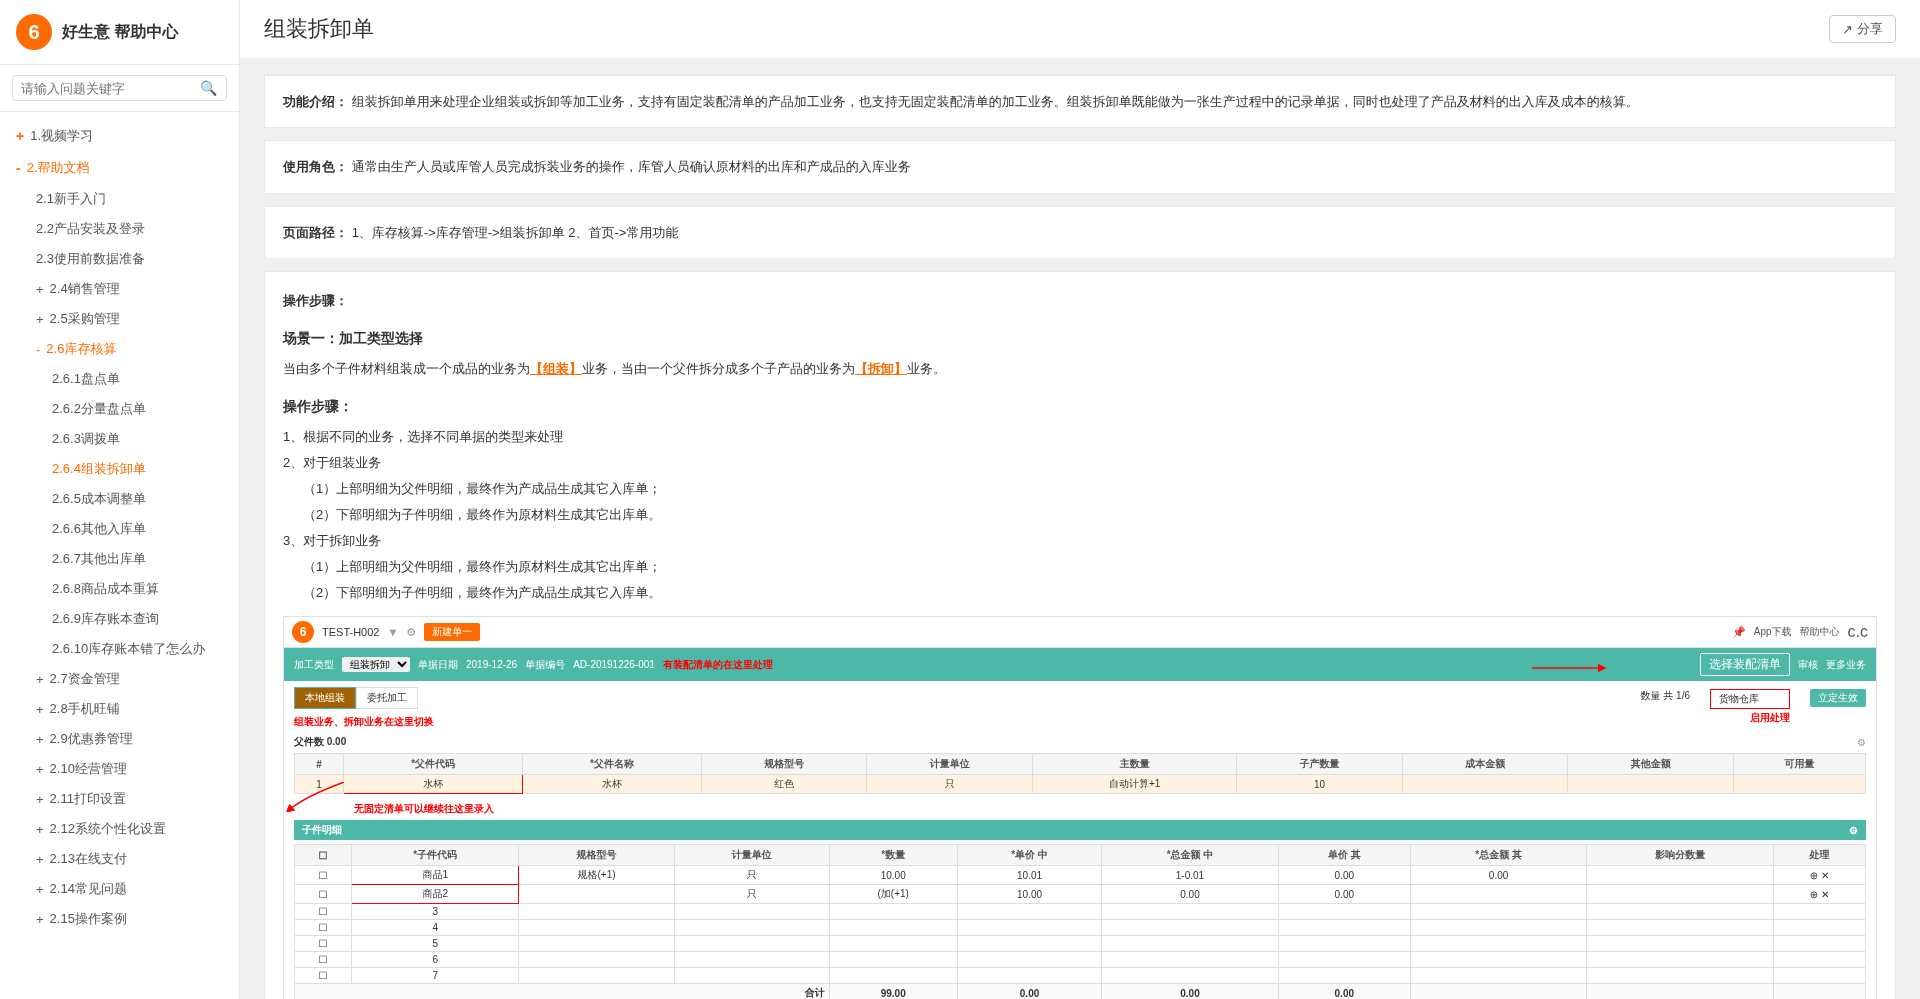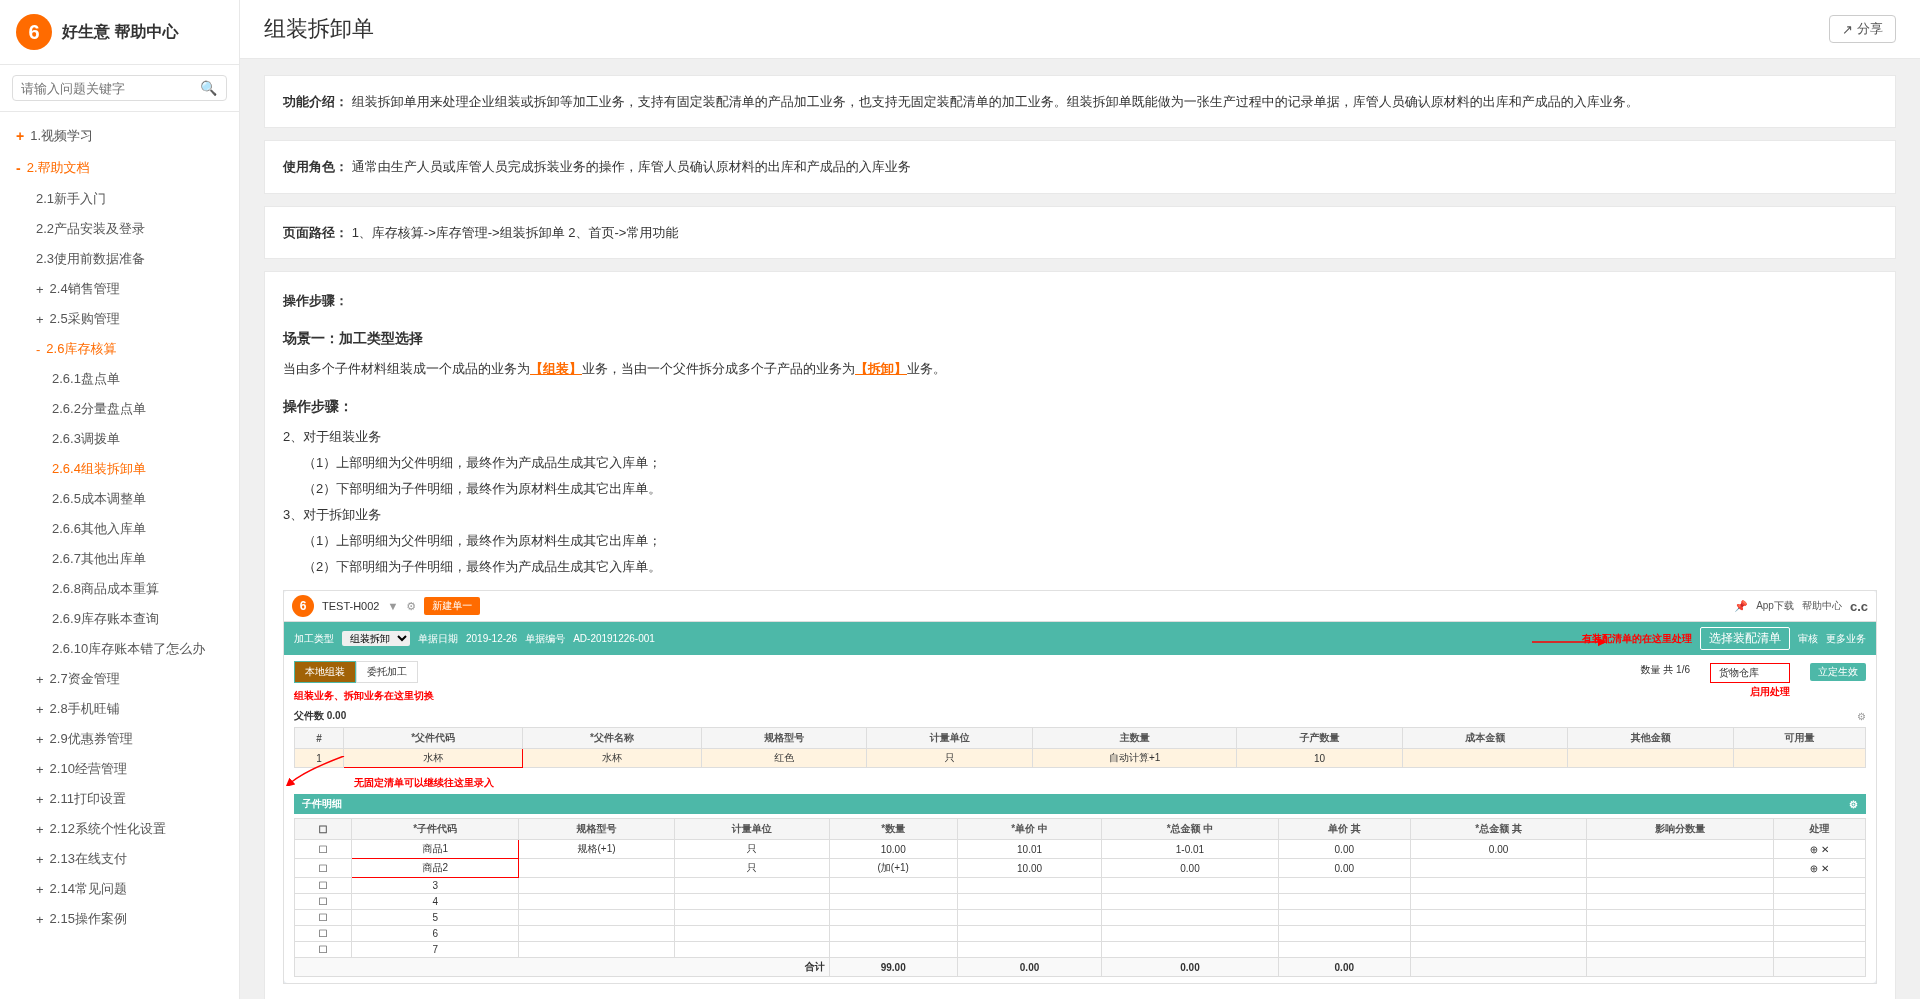--- a/index.html
+++ b/index.html
@@ -398,40 +398,41 @@
     <button id="share-btn">
       <span>↗</span>
       <span>分享</span>
     </button>
   </div>
 
   <div id="content-area">
 
     <div class="info-card">
       <span class="highlight-bold">功能介绍：</span>
-      <span>组装拆卸单用来处理企业组装或拆卸等加工业务，支持有固定装配清单的产品加工业务，也支持无固定装配清单的加工业务。组装拆卸单既能做为一张生产过程中的记录单据，库管人员确认原材料的出库和产成品的入库业务。</span>
+      <span>组装拆卸单用来处理企业组装或拆卸等加工业务，支持有固定装配清单的产品加工业务，也支持无固定装配清单的加工业务。组装拆卸单既能做为一张生产过程中的记录单据，同时也处理了产品及材料的出入库及成本的核算。</span>
     </div>
 
     <div class="info-card">
       <span class="highlight-bold">使用角色：</span>
       <span>通常由生产人员或库管人员完成拆装业务的操作，库管人员确认原材料的出库和产成品的入库业务</span>
     </div>
 
     <div class="info-card">
       <span class="highlight-bold">页面路径：</span>
       <span>1、库存核算-&gt;库存管理-&gt;组装拆卸单 2、首页-&gt;常用功能</span>
     </div>
 
     <div class="steps-card">
       <p class="highlight-bold">操作步骤：</p>
       <p class="step-header">场景一：加工类型选择</p>
       <p>
         当由多个子件材料组装成一个成品的业务为<span style="color:#ff6b00;font-weight:bold;text-decoration:underline;">【组装】</span>业务，当由一个父件拆分成多个子产品的业务为<span style="color:#ff6b00;font-weight:bold;text-decoration:underline;">【拆卸】</span>业务。
       </p>
       <p class="step-header">操作步骤：</p>
+      <p>1、根据不同的业务，选择不同单据的类型来处理</p>
       <p>2、对于组装业务</p>
       <p class="indent-1">（1）上部明细为父件明细，最终作为产成品生成其它入库单；</p>
       <p class="indent-1">（2）下部明细为子件明细，最终作为原材料生成其它出库单。</p>
       <p>3、对于拆卸业务</p>
       <p class="indent-1">（1）上部明细为父件明细，最终作为原材料生成其它出库单；</p>
       <p class="indent-1">（2）下部明细为子件明细，最终作为产成品生成其它入库单。</p>
 
       <div class="screenshot-container">
         <div class="screenshot-inner">
           <div class="app-window">
@@ -439,33 +440,33 @@
             <div class="app-topbar">
               <div class="app-logo">6</div>
               <span style="font-size:11px;color:#333;">TEST-H002</span>
               <span style="color:#999;">▼</span>
               <span style="color:#999;">⚙</span>
               <div class="app-toolbar-btn" style="background:#ff6b00;">新建单一</div>
               <div style="flex:1"></div>
               <span style="color:#e00;">📌</span>
               <span style="font-size:10px;color:#555;">App下载</span>
               <span style="font-size:10px;color:#555;">帮助中心</span>
-              <span style="font-size:13px;color:#555;font-weight:bold;">c.c</span>
+              <span style="font-size:16px;color:#555;">c.c</span>
             </div>
 
             <div class="app-toolbar">
               <span style="color:white;font-size:10px;">加工类型</span>
               <select style="font-size:10px;padding:1px 4px;border-radius:2px;border:none;">
                 <option>组装拆卸</option>
               </select>
               <span style="font-size:10px;">单据日期</span>
               <span style="font-size:10px;">2019-12-26</span>
               <span style="font-size:10px;">单据编号</span>
               <span style="font-size:10px;">AD-20191226-001</span>
-              <div style="flex:1;text-align:right;position:relative;">
+              <div style="flex:1;text-align:left;position:relative;">
                 <span style="color:red;font-size:10px;font-weight:bold;">有装配清单的在这里处理</span>
                 <svg style="position:absolute;right:80px;top:0;width:80px;height:20px;" viewBox="0 0 80 20">
                   <line x1="0" y1="10" x2="70" y2="10" stroke="red" stroke-width="1.5" marker-end="url(#arr)"></line>
                   <defs>
                       <marker id="arr" markerWidth="6" markerHeight="6" refX="3" refY="3" orient="auto">
                         <path d="M0,0 L0,6 L6,3 z" fill="red"></path>
                       </marker>
                     </defs>
                 </svg>
               </div>

